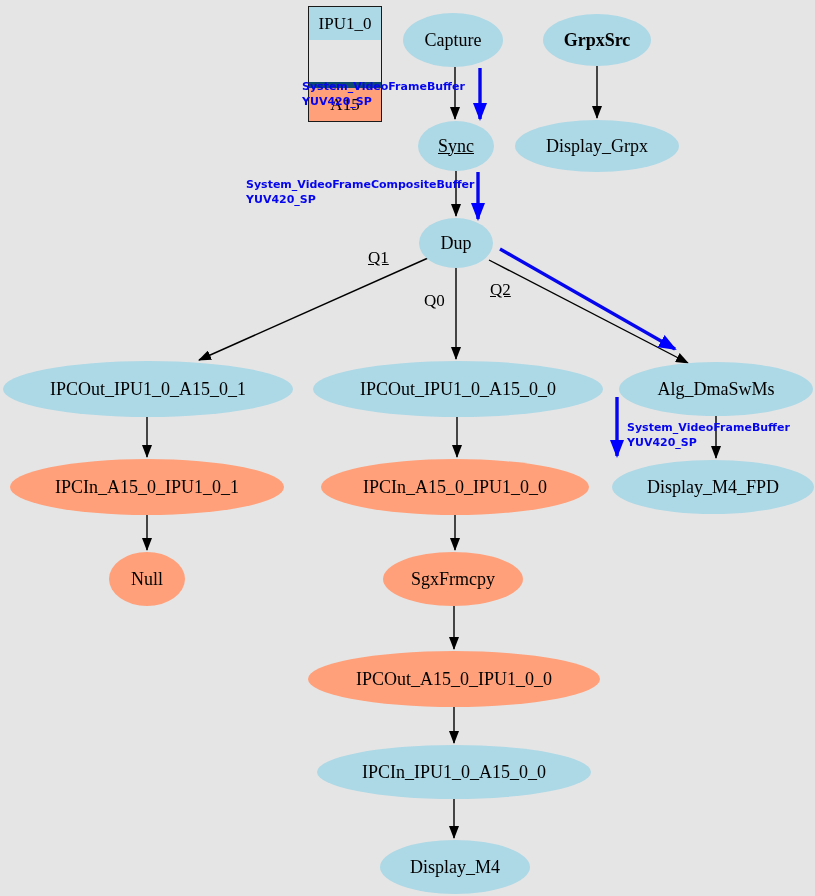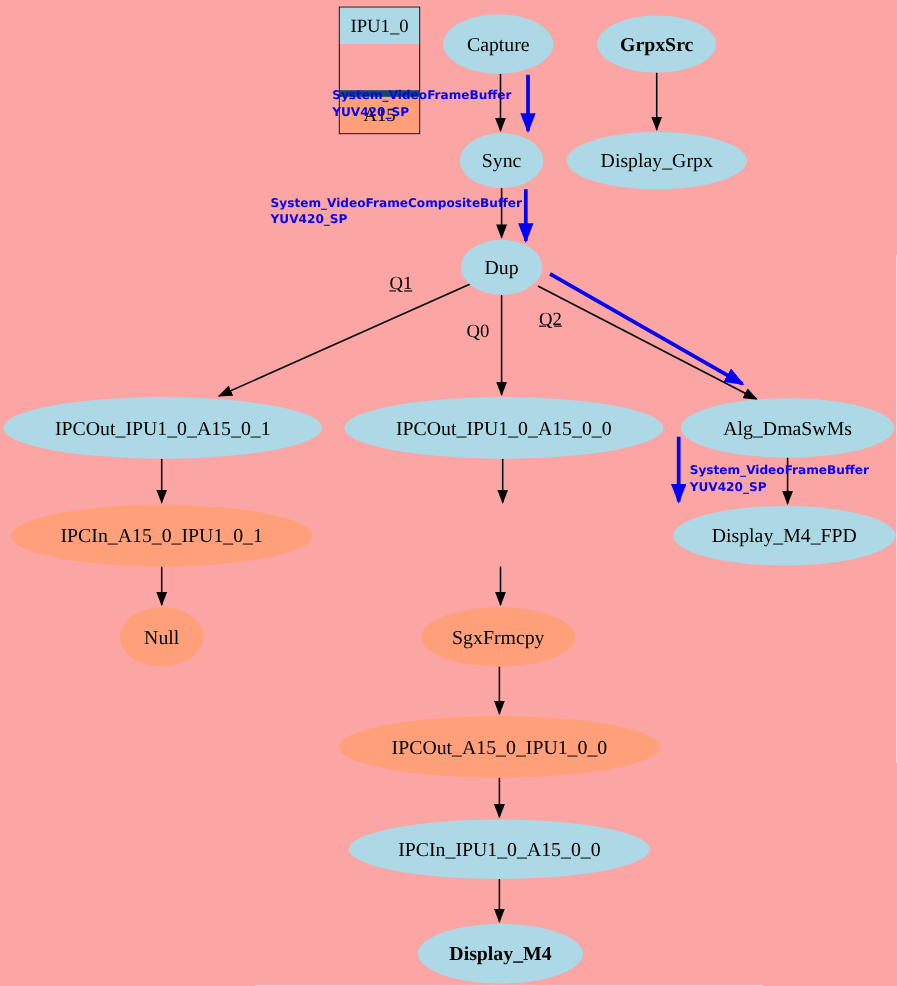--- a/index.html
+++ b/index.html
@@ -1,16 +1,16 @@
 <!DOCTYPE html>
 <html style="--ipu-color: #add8e6; --a15-color: #ffa07a; --blue-color: #0505ee; --edge-color: #000000;"><head>
 <meta charset="utf-8">
 <style>
   html,body{margin:0;padding:0;background:#fff;}
-  #canvas{position:relative;width:815px;height:896px;background:#fca5a5;overflow:hidden;
+  #canvas{position:relative;width:815px;height:896px;background:#e5e5e5;overflow:hidden;
           font-family:"Liberation Serif", serif;}
   #edges{position:absolute;left:0;top:0;width:815px;height:896px;}
   .edge{stroke:var(--edge-color,#000);stroke-width:1.4;fill:none;}
   .bedge{stroke:var(--blue-color,#0000ff);stroke-width:3.4;fill:none;}
   .node{position:absolute;display:flex;align-items:center;justify-content:center;
         border-radius:50%;font-size:18px;color:#000;white-space:nowrap;z-index:2;}
   .ipu{background:var(--ipu-color,#add8e6);}
   .a15{background:var(--a15-color,#ffa07a);}
   .edge-label{position:absolute;font-size:17px;color:#000;z-index:3;white-space:nowrap;}
   .ann{position:absolute;color:var(--blue-color,#0a0aff);
@@ -72,33 +72,34 @@
   </div>
   <div class="ann" style="left:246px;top:177px;">
     <div>System_VideoFrameCompositeBuffer</div>
     <div>YUV420_SP</div>
   </div>
   <div class="ann" style="left:627px;top:420px;">
     <div>System_VideoFrameBuffer</div>
     <div>YUV420_SP</div>
   </div>
 
-  <div class="edge-label" style="left:354px;top:248px;text-decoration:underline;">Q1</div>
+  <div class="edge-label" style="left:368px;top:248px;text-decoration:underline;">Q1</div>
   <div class="edge-label" style="left:424px;top:291px;">Q0</div>
   <div class="edge-label" style="left:490px;top:280px;text-decoration:underline;">Q2</div>
 
   <div class="node ipu" style="left:403px;top:13px;width:100px;height:54px;">Capture</div>
   <div class="node ipu" style="left:543px;top:14px;width:108px;height:52px;font-weight:bold;">GrpxSrc</div>
-  <div class="node ipu" style="left:418px;top:121px;width:76px;height:50px;">Sync</div>
+  <div class="node ipu" style="left:418px;top:121px;width:76px;height:50px;text-decoration:underline;">Sync</div>
   <div class="node ipu" style="left:515px;top:120px;width:164px;height:52px;">Display_Grpx</div>
   <div class="node ipu" style="left:419px;top:218px;width:74px;height:50px;">Dup</div>
   <div class="node ipu" style="left:3px;top:361px;width:290px;height:56px;">IPCOut_IPU1_0_A15_0_1</div>
   <div class="node ipu" style="left:313px;top:361px;width:290px;height:56px;">IPCOut_IPU1_0_A15_0_0</div>
   <div class="node ipu" style="left:619px;top:362px;width:194px;height:54px;">Alg_DmaSwMs</div>
   <div class="node a15" style="left:10px;top:459px;width:274px;height:56px;">IPCIn_A15_0_IPU1_0_1</div>
+  <div class="node a15" style="left:321px;top:459px;width:268px;height:56px;">IPCIn_A15_0_IPU1_0_0</div>
   <div class="node ipu" style="left:612px;top:460px;width:202px;height:54px;">Display_M4_FPD</div>
   <div class="node a15" style="left:109px;top:552px;width:76px;height:54px;">Null</div>
   <div class="node a15" style="left:383px;top:552px;width:140px;height:54px;">SgxFrmcpy</div>
   <div class="node a15" style="left:308px;top:651px;width:292px;height:56px;">IPCOut_A15_0_IPU1_0_0</div>
   <div class="node ipu" style="left:317px;top:745px;width:274px;height:54px;">IPCIn_IPU1_0_A15_0_0</div>
-  <div class="node ipu" style="left:380px;top:840px;width:150px;height:54px;font-weight:bold;">Display_M4</div>
+  <div class="node ipu" style="left:380px;top:840px;width:150px;height:54px;">Display_M4</div>
 
 </div>
 
 </body></html>

